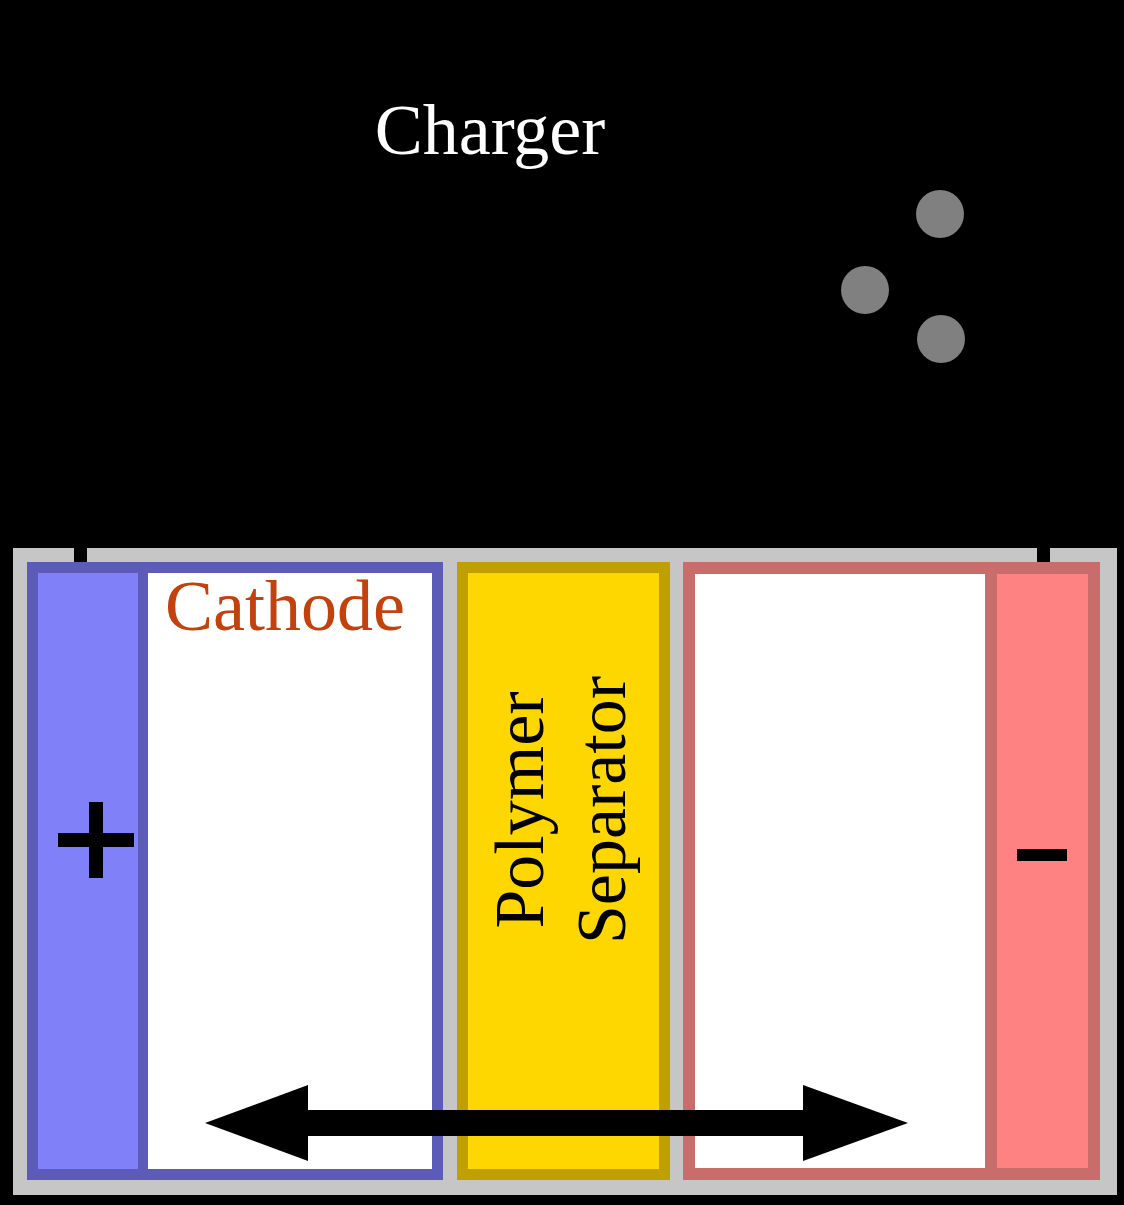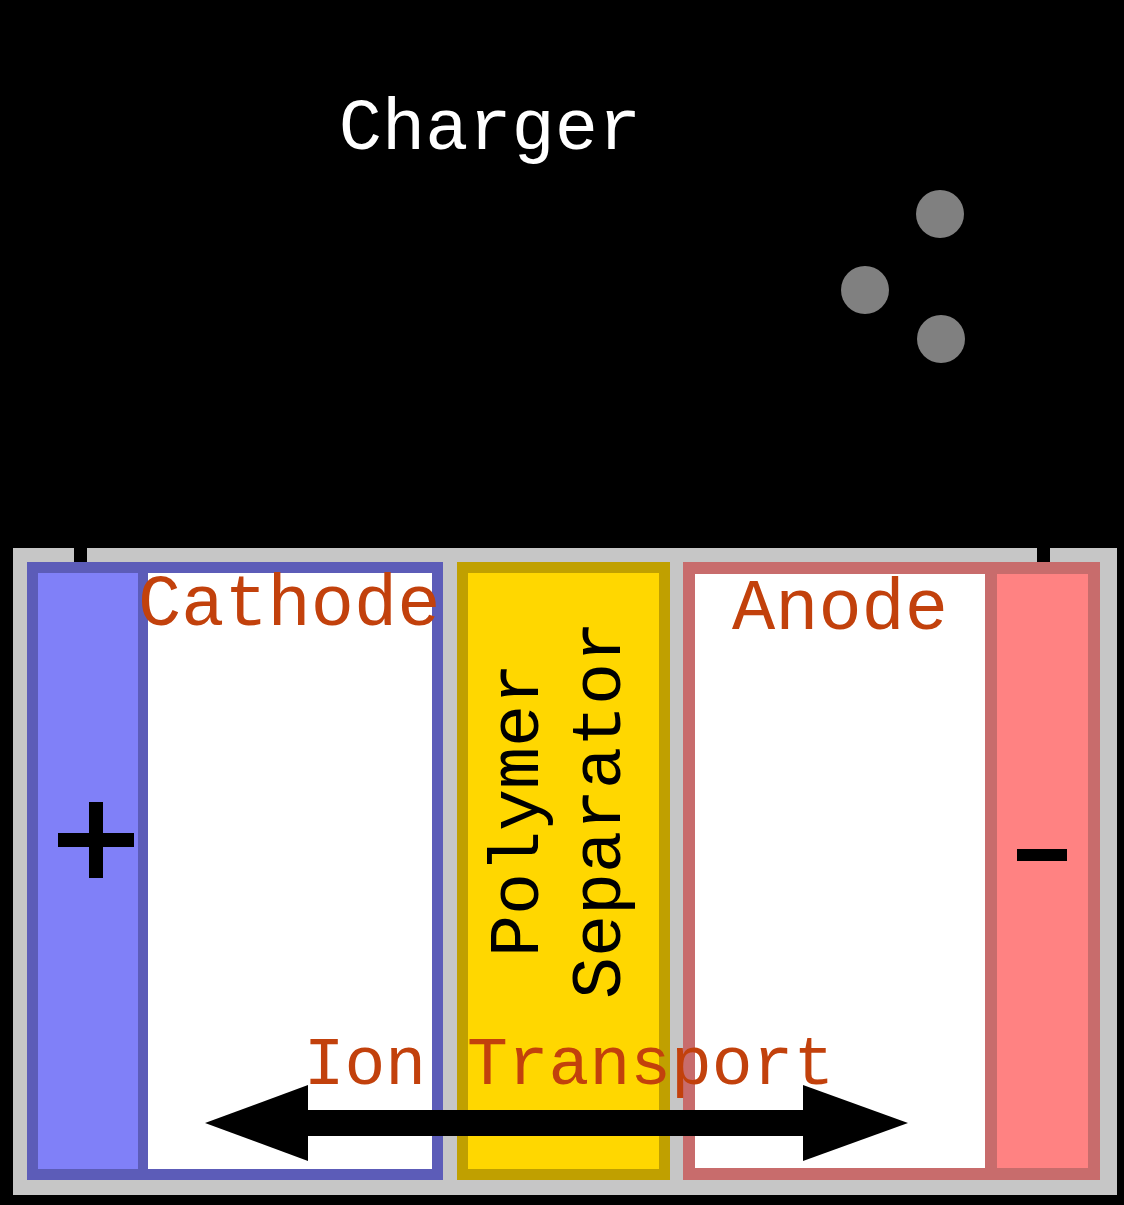--- a/index.html
+++ b/index.html
@@ -1,21 +1,21 @@
 <!DOCTYPE html>
 <html><head>
 <meta charset="utf-8">
 <style>
   html,body{margin:0;padding:0;background:#000;}
   .page{
     position:relative;
     width:1124px;height:1205px;
     background:var(--background,#000);
     overflow:hidden;
-    font-family:Liberation Mono, monospace;
+    font-family:Liberation Serif, serif;
   }
   .abs{position:absolute;}
   .label{color:#c2410c;text-align:center;line-height:1;white-space:nowrap;}
   .charger-label{
     left:280px;top:94px;width:420px;
     font-size:72px;color:#fff;text-align:center;line-height:1;
   }
   .electron{
     width:48px;height:48px;border-radius:50%;
     background:var(--electron-gray,#808080);
@@ -96,22 +96,20 @@
   <div class="abs separator-box"></div>
   <div class="abs separator-label">
     <div>Polymer</div>
     <div>Separator</div>
   </div>
 
   <div class="abs anode-assembly">
     <div class="anode-strip"></div>
   </div>
   <div class="abs bar minus-bar" aria-label="−"></div>
-  <div class="abs label anode-label">Anode</div>
 
-  <div class="abs label ion-label">Ion Transport</div>
   <svg class="abs arrow-svg" width="714" height="90" viewBox="0 0 714 90">
     <rect x="100" y="30" width="515" height="26" fill="#000"></rect>
     <polygon points="5,43 108,5 108,81" fill="#000"></polygon>
     <polygon points="708,43 603,5 603,81" fill="#000"></polygon>
   </svg>
 
 </div>
 
 </body></html>

